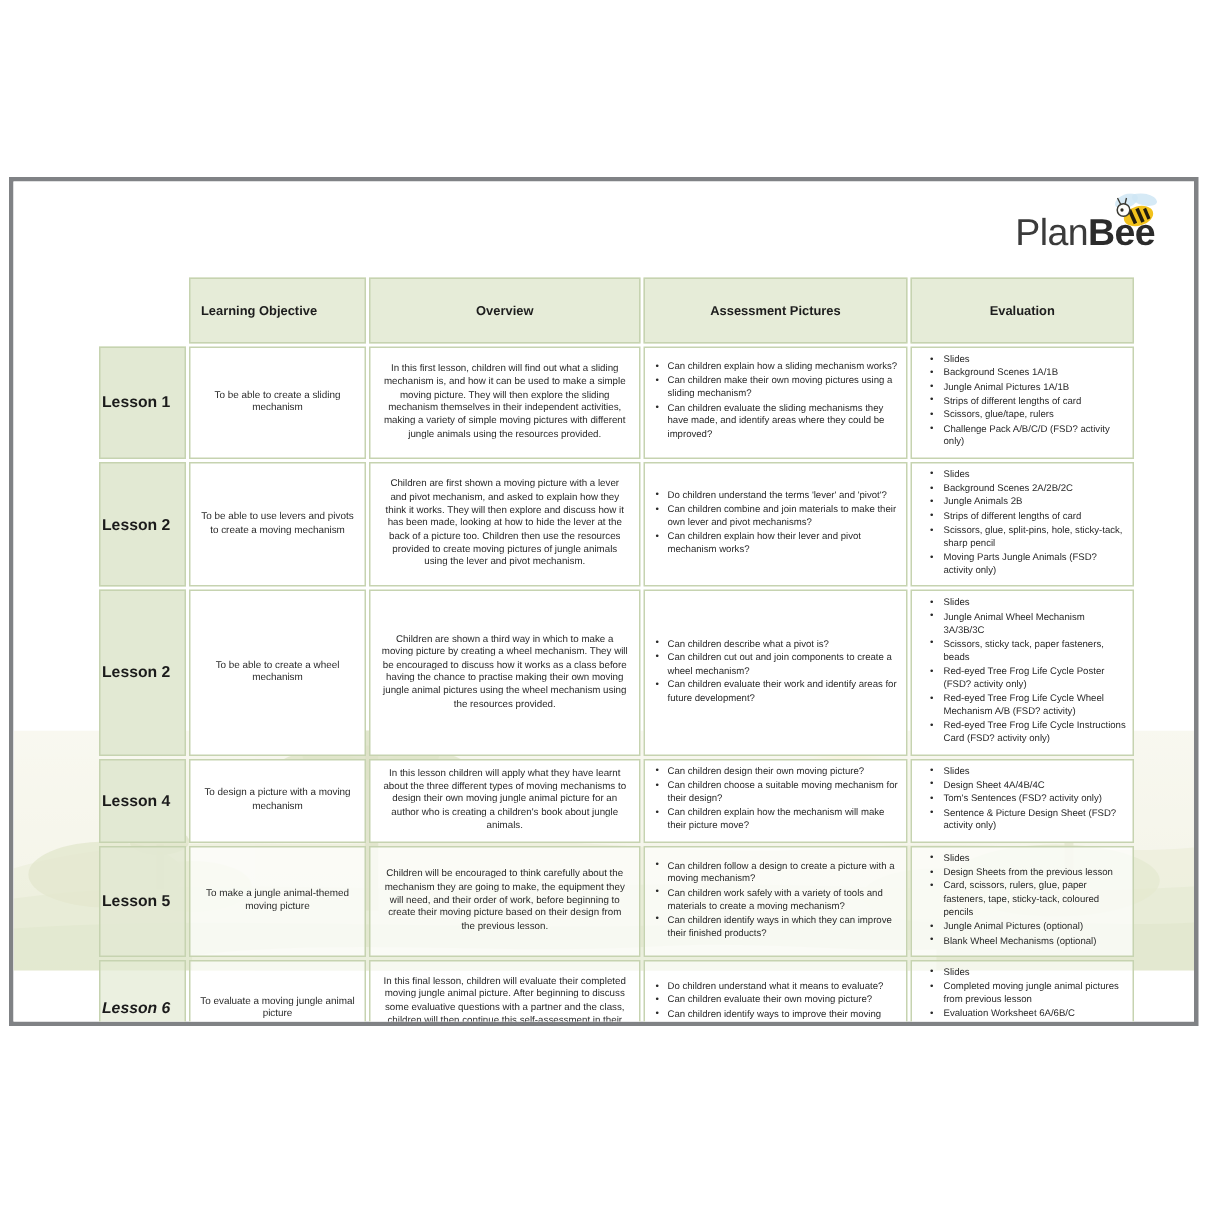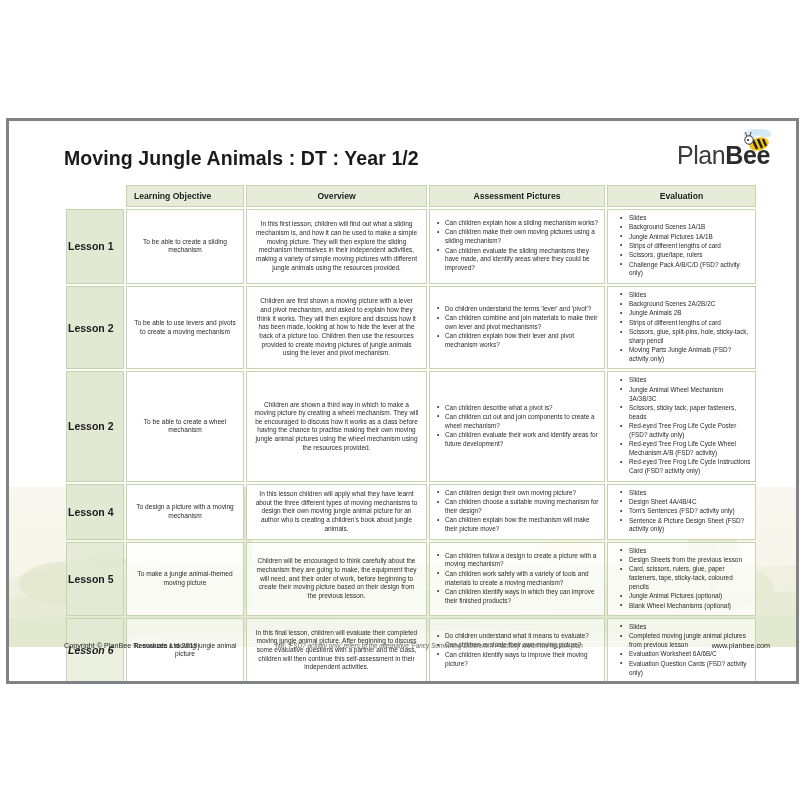--- a/index.html
+++ b/index.html
@@ -42,21 +42,21 @@
     position:absolute;left:55px;top:62px;width:682px;
     border-collapse:separate;border-spacing:2px;table-layout:fixed;
   }
   table.plan th, table.plan td{
     vertical-align:middle;box-sizing:border-box;
     border:1px solid #c6d3b0;
   }
   thead th{
     background:#e6ecd8;
     font-size:8.6px;font-weight:700;color:#1d1d1d;
-    text-align:center;padding:5px 3px;height:19px;
+    text-align:center;padding:16px 3px;height:19px;
   }
   thead th.c-lo{text-align:left;padding-left:7px;}
   col.c0{width:58px;}
   col.c1{width:118px;}
   col.c2{width:181px;}
   col.c3{width:176px;}
   col.c4{width:149px;}
 
   td.lesson-head{
     background:#e2e9d3;text-align:left;
@@ -139,21 +139,20 @@
 
           <ellipse cx="700" cy="100" rx="70" ry="24" fill="#d0d8aa" opacity=".75"></ellipse>
           <ellipse cx="620" cy="110" rx="50" ry="18" fill="#d6deb2" opacity=".7"></ellipse>
           <rect x="706" y="60" width="6" height="46" fill="#c9cfa1" opacity=".7"></rect>
           <ellipse cx="709" cy="58" rx="26" ry="11" fill="#c6cf9e" opacity=".7"></ellipse>
 
           <path d="M120 150 C 220 138, 330 150, 430 144 C 500 140, 560 148, 620 146 L620 160 L120 160 Z" fill="#e3e7cc" opacity=".7"></path>
         </svg>
       </div>
 
-      <div class="title">Moving Jungle Animals : DT : Year 1/2</div>
 
       <div class="logo">
         <span class="logo-text"><span>Plan</span><b>Bee</b></span>
         <svg class="logo-bee" viewBox="0 0 34 26" aria-hidden="true">
           <ellipse cx="11" cy="5" rx="8" ry="4.5" fill="#cfe6f5" opacity=".85" transform="rotate(-22 11 5)"></ellipse>
           <ellipse cx="23" cy="4" rx="8.5" ry="4" fill="#cfe6f5" opacity=".85" transform="rotate(12 23 4)"></ellipse>
           <ellipse cx="19" cy="15" rx="10" ry="6.5" fill="#f2c21c" transform="rotate(-16 19 15)"></ellipse>
           <path d="M13 11 L17 20" stroke="#221d0e" stroke-width="2.4" fill="none"></path>
           <path d="M18 10 L22 19" stroke="#221d0e" stroke-width="2.4" fill="none"></path>
           <path d="M23 10 L26 17" stroke="#221d0e" stroke-width="2.2" fill="none"></path>
@@ -304,22 +303,17 @@
                   <li>Slides</li>
                   <li>Completed moving jungle animal pictures from previous lesson</li>
                   <li>Evaluation Worksheet 6A/6B/C</li>
                   <li>Evaluation Question Cards (FSD? activity only)</li>
                 </ul>
               </td>
           </tr>
         </tbody>
       </table>
 
-      <div class="footer">
-        <div class="f-copy">Copyright © PlanBee Resources Ltd 2019</div>
-        <div class="f-nb">NB: 'FSD? activity only' refers to the alternative 'Fancy Something Different…?' activity within the lesson plan</div>
-        <div class="f-web">www.planbee.com</div>
-      </div>
 
     </div>
   </div>
 
 </div>
 
 </body></html>

